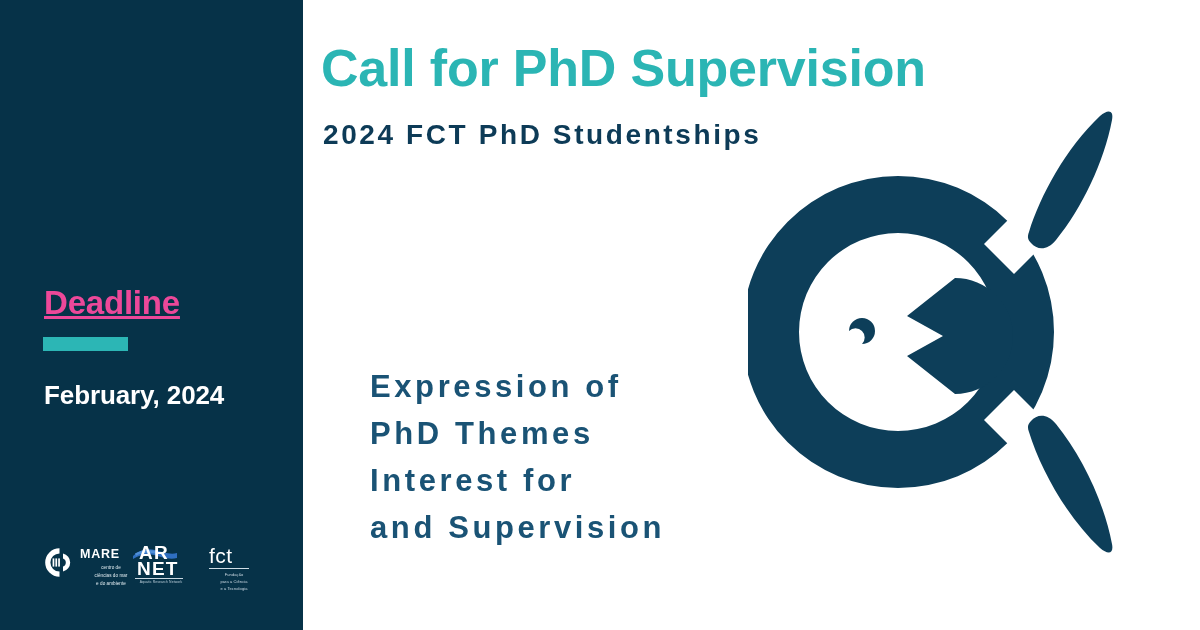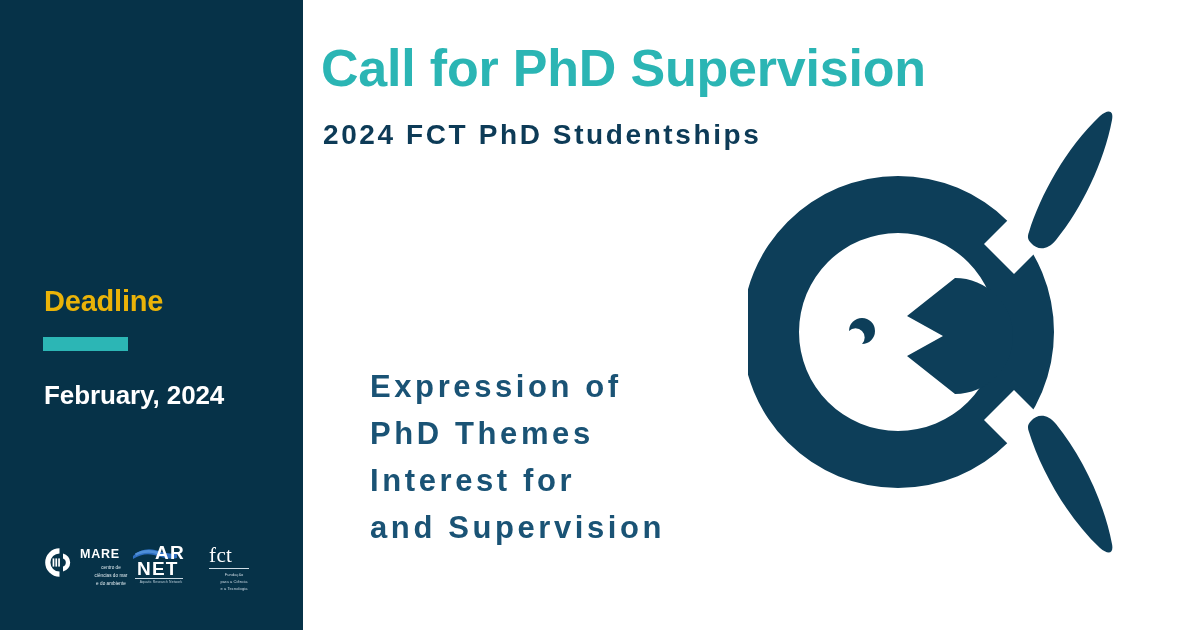--- a/index.html
+++ b/index.html
@@ -28,26 +28,27 @@
     top: 0;
     width: 303px;
     height: 630px;
     background: #063248;
   }
 
   #deadline-label {
     position: absolute;
     left: 44px;
     top: 286px;
-    font-size: 29px;
-    font-weight: 700;
-    color: #eab308;
+    font-size: 33px;
+    font-weight: 700;
+    color: #ec4899;
     letter-spacing: -0.2px;
     line-height: 1.05;
     white-space: nowrap;
+    text-decoration: underline;
   }
 
   #deadline-rule {
     position: absolute;
     left: 43px;
     top: 337px;
     width: 85px;
     height: 14px;
     background: #2cb6b5;
   }
@@ -109,21 +110,21 @@
     font-weight: 400;
     color: #e3eef3;
     line-height: 1.75;
     letter-spacing: 0.05px;
   }
 
   
   #logo-arnet { left: 131px; width: 63px; }
   #arnet-ar {
     position: absolute;
-    left: 24px;
+    left: 8px;
     top: 9px;
     font-size: 19px;
     font-weight: 700;
     color: #ffffff;
     letter-spacing: 1.2px;
     line-height: 1;
   }
   #arnet-net {
     position: absolute;
     left: 6px;
@@ -166,21 +167,21 @@
   #logo-fct { left: 205px; width: 62px; }
   #fct-word {
     position: absolute;
     left: 4px;
     top: 11px;
     font-size: 21px;
     font-weight: 400;
     color: #ffffff;
     letter-spacing: 0.4px;
     line-height: 1;
-    font-family: Liberation Serif, serif;
+    font-family: Liberation Sans, sans-serif;
   }
   #fct-rule {
     position: absolute;
     left: 4px;
     top: 34px;
     width: 40px;
     height: 1px;
     background: #cfdde6;
   }
   #fct-tagline {

